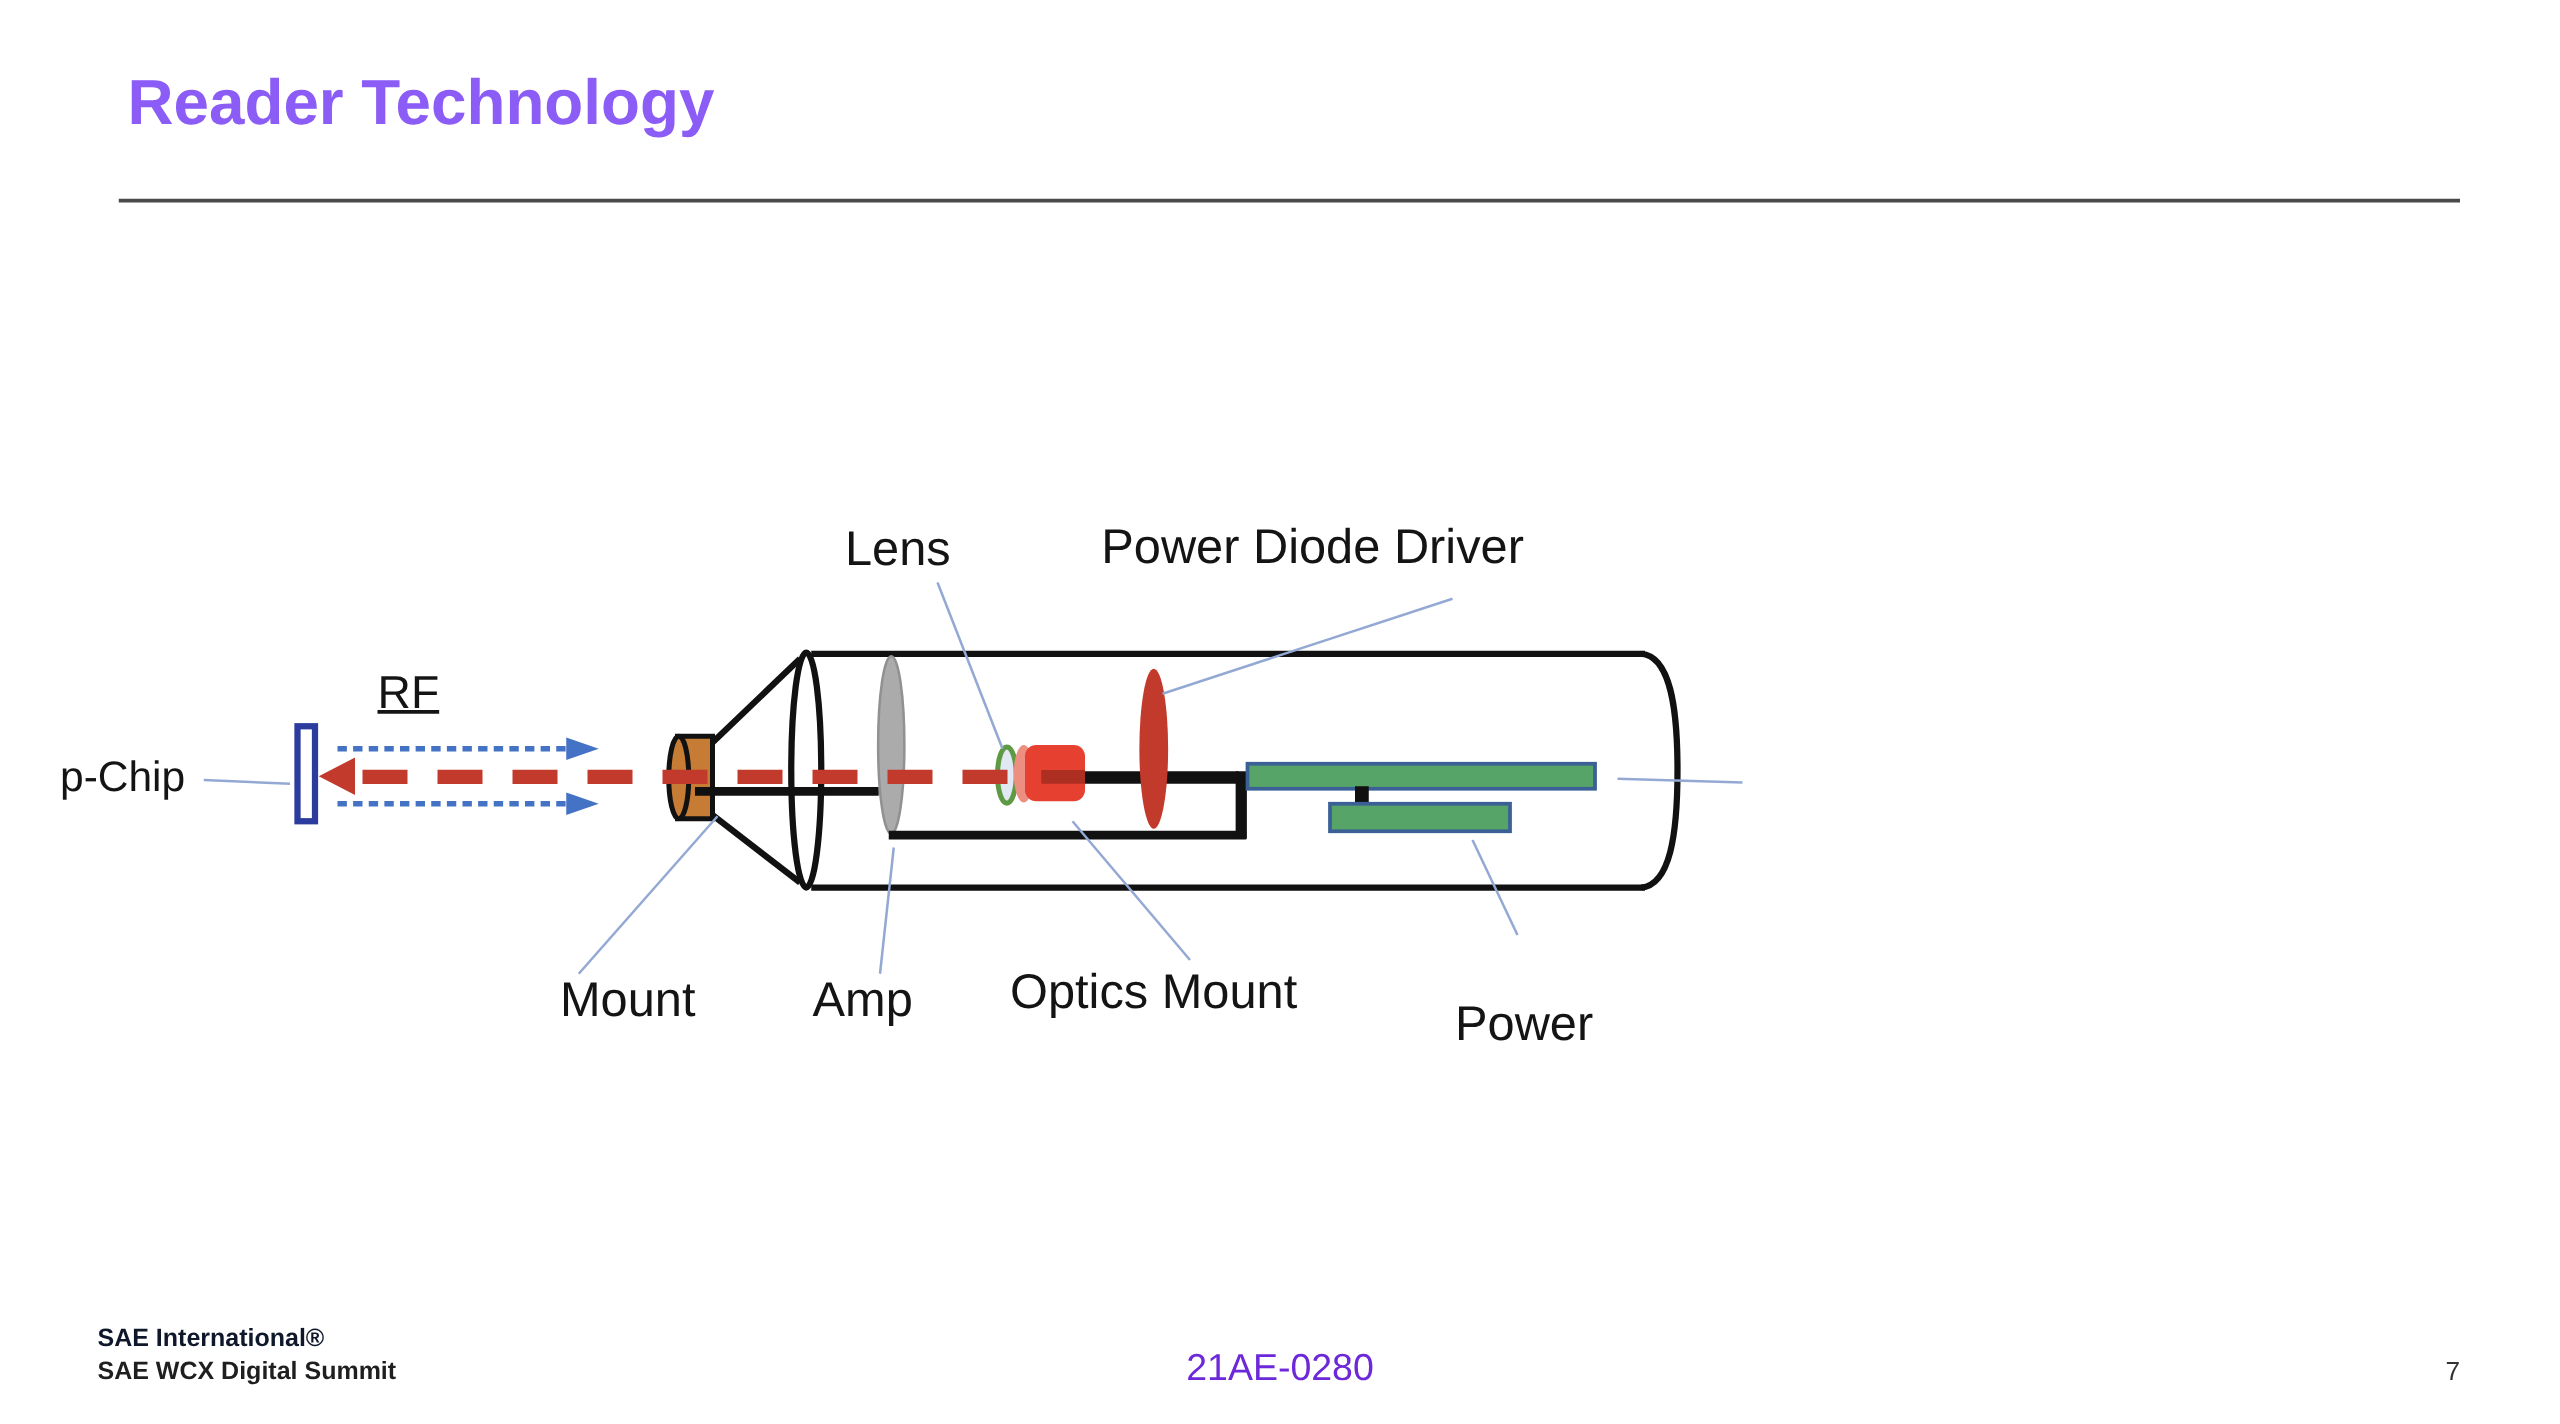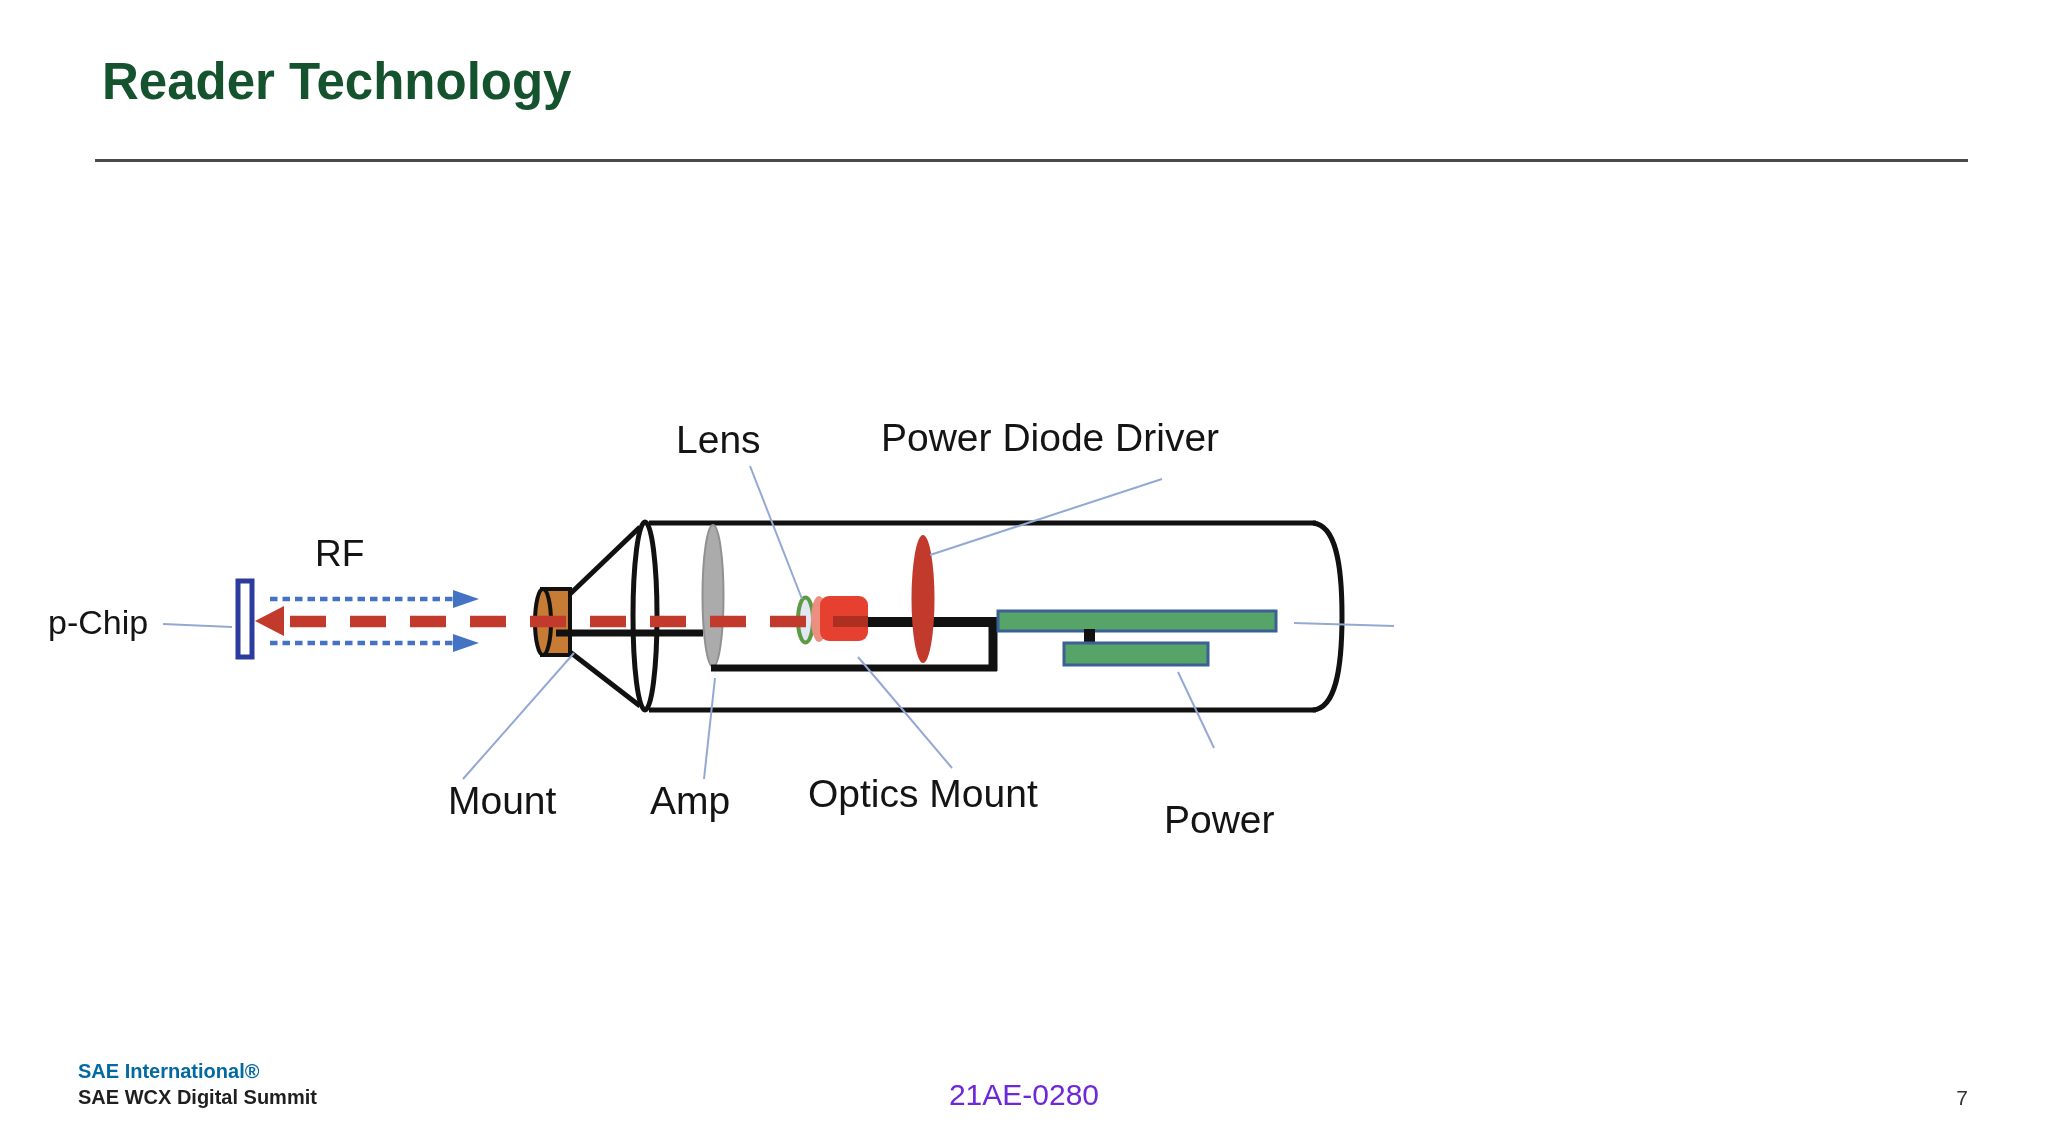--- a/index.html
+++ b/index.html
@@ -6,40 +6,40 @@
   .slide{
     position:relative;
     width:2048px;height:1139px;
     background:#ffffff;
     font-family:"Liberation Sans", sans-serif;
     overflow:hidden;
   }
   .abs{position:absolute;}
   .slide-title{
     left:102px;top:52px;
-    font-size:51px;font-weight:700;color:#14532d;
+    font-size:51px;font-weight:700;color:#8b5cf6;
     letter-spacing:0px;white-space:nowrap;
   }
   .title-rule{
     left:95px;top:159px;width:1873px;height:3px;
     background:#4a4a4a;
   }
   .diagram-label{
     color:#141414;font-size:39px;line-height:1.1;white-space:nowrap;
   }
   .lbl-pchip{left:48px;top:604px;font-size:34px;}
-  .lbl-rf{left:315px;top:534px;font-size:37px;}
+  .lbl-rf{left:302px;top:534px;font-size:37px;text-decoration:underline;}
   .lbl-lens{left:676px;top:419px;}
   .lbl-driver{left:881px;top:417px;}
   .lbl-usb{left:1400px;top:596px;font-size:40px;}
   .lbl-coil{left:448px;top:780px;}
   .lbl-amp{left:650px;top:780px;}
   .lbl-optics{left:808px;top:773px;}
   .lbl-power{left:1164px;top:799px;}
-  .footer-org{left:78px;top:1060px;font-size:20px;font-weight:700;color:#0369a1;}
+  .footer-org{left:78px;top:1060px;font-size:20px;font-weight:700;color:#0f172a;}
   .footer-event{left:78px;top:1086px;font-size:20px;color:#1f1f1f;font-weight:bold;}
   .paper-number{left:0;top:1078px;width:2048px;text-align:center;font-size:30px;color:#6d28d9;}
   .page-number{left:1868px;top:1086px;width:100px;text-align:right;font-size:21px;color:#333;}
 
   
   svg .ink{stroke:var(--ink,#111);fill:none;}
   svg .ink-fill{fill:var(--ink,#111);}
   svg .body-front{fill:#ffffff;stroke:var(--ink,#111);}
   svg .coil{fill:var(--coil_orange,#C67C35);stroke:var(--ink,#111);}
   svg .amp{fill:var(--amp_gray,#ABABAB);stroke:#919191;}

